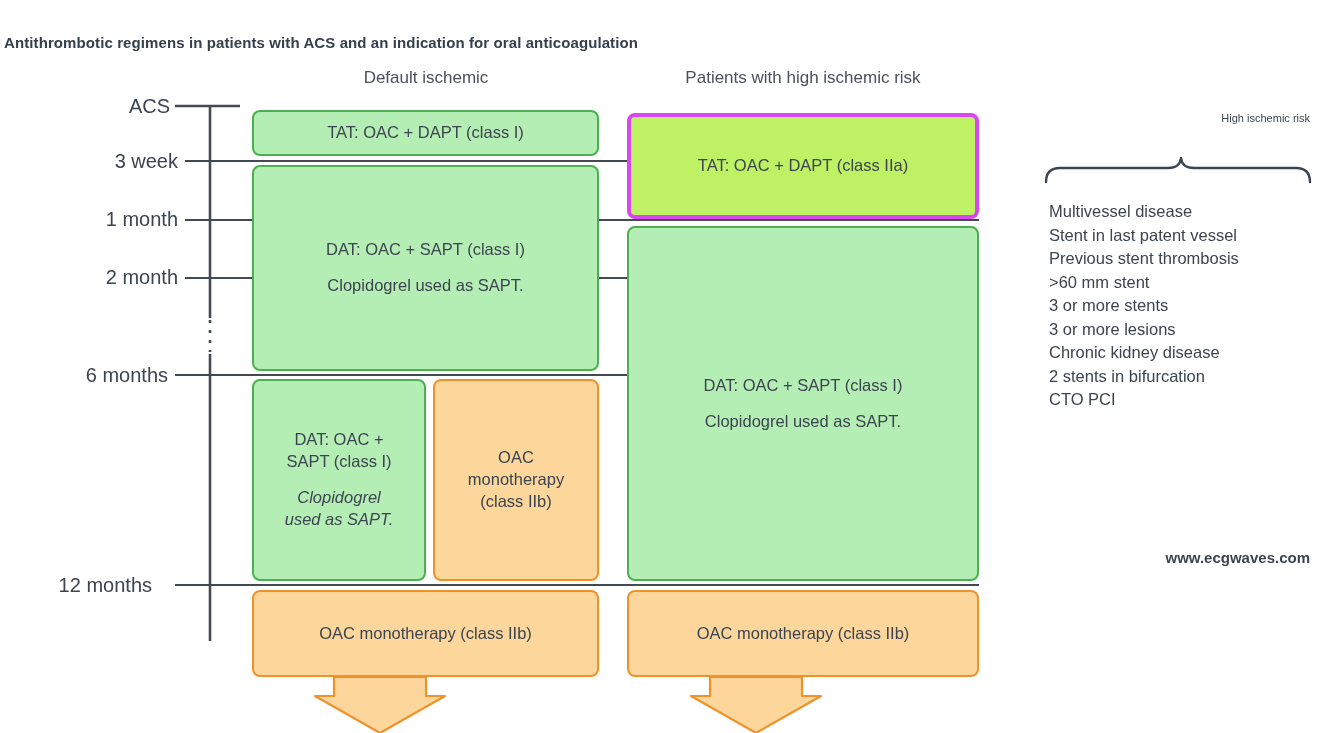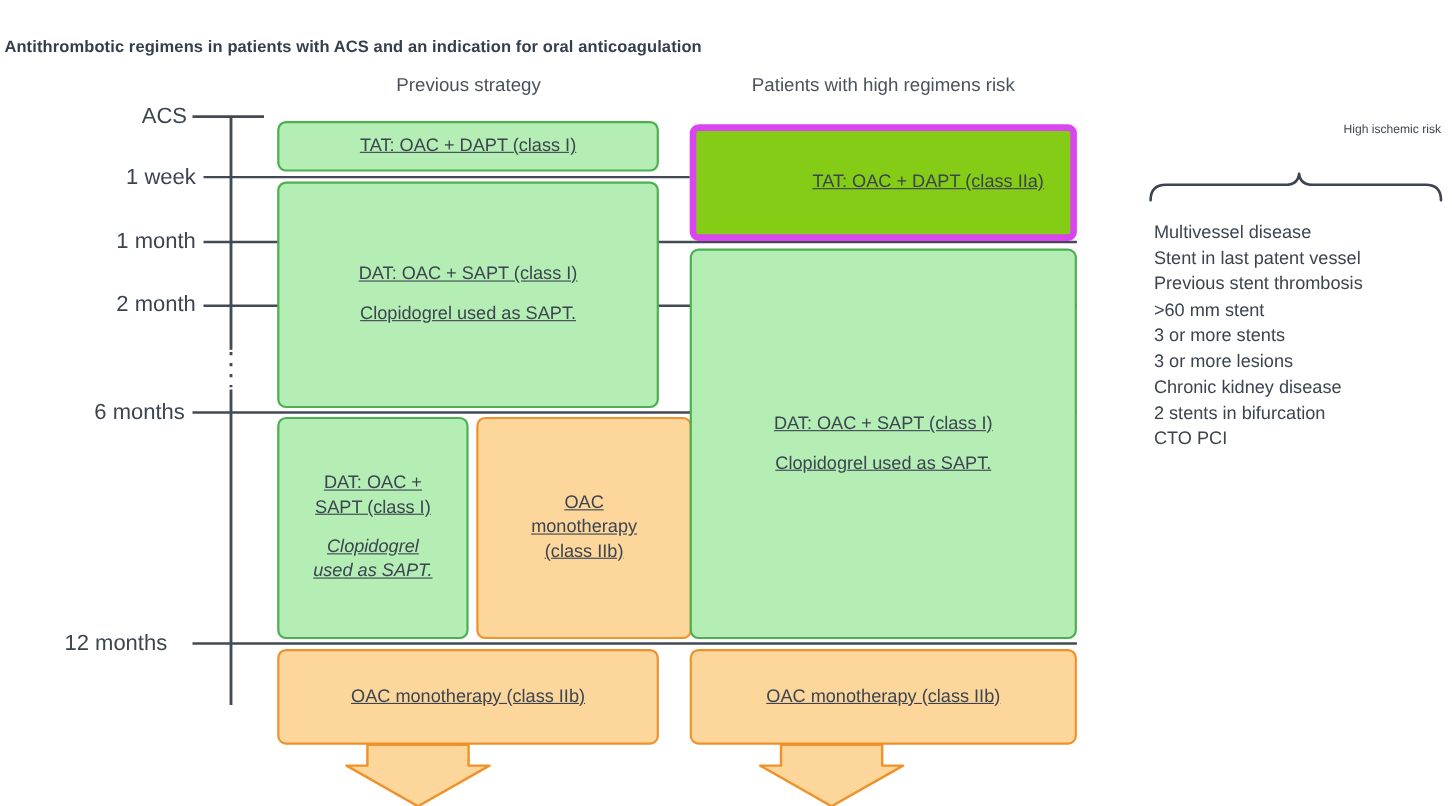--- a/index.html
+++ b/index.html
@@ -36,25 +36,24 @@
   svg.overlay{position:absolute;left:0;top:0;width:1320px;height:733px;pointer-events:none;}
 
   .box{
     border-radius:8px;
     display:flex;align-items:center;justify-content:center;
     flex-direction:column;
     text-align:center;
     font-size:16.5px;
     line-height:1.32;
     color:#3c4450;
-    padding:4px 24px;
-    text-decoration:underline;
+    padding:4px 8px;
   }
   .green{background:#b4eeb4;border:2px solid #4caf50;}
-  .yellow{background:#84cc16;border:6px solid #d946ef;align-items:flex-end;}
+  .yellow{background:#bef264;border:4px solid #d946ef;}
   .orange{background:#fcd69b;border:2px solid #f0922b;}
 
   .box .ln{display:block;}
   .box .gap{display:block;height:14px;}
   .box .ital{font-style:italic;display:block;}
 
   #risk-title{
     left:1044px;top:112px;width:266px;
     font-size:11px;text-align:right;color:#3c4450;white-space:nowrap;
   }
@@ -70,22 +69,22 @@
     font-size:15px;font-weight:bold;color:#3c4450;white-space:nowrap;
   }
 </style>
 </head>
 <body>
 
 <div id="canvas">
 
   <div class="abs" id="page-title">Antithrombotic regimens in patients with ACS and an indication for oral anticoagulation</div>
 
-  <div class="abs col-header" id="header-default">Previous strategy</div>
-  <div class="abs col-header" id="header-high">Patients with high regimens risk</div>
+  <div class="abs col-header" id="header-default">Default ischemic</div>
+  <div class="abs col-header" id="header-high">Patients with high ischemic risk</div>
 
   <svg class="overlay" viewBox="0 0 1320 733">
 
     <line x1="210" y1="106" x2="210" y2="318" stroke="#434a54" stroke-width="2.6"></line>
 
     <line x1="210" y1="320" x2="210" y2="352" stroke="#434a54" stroke-width="2.6" stroke-dasharray="3 7" stroke-linecap="butt"></line>
 
     <line x1="210" y1="354" x2="210" y2="641" stroke="#434a54" stroke-width="2.6"></line>
 
     <line x1="175" y1="106" x2="240" y2="106" stroke="#434a54" stroke-width="2.6"></line>
@@ -95,21 +94,21 @@
     <line x1="175" y1="375" x2="979" y2="375" stroke="#434a54" stroke-width="2.2"></line>
     <line x1="175" y1="585" x2="979" y2="585" stroke="#434a54" stroke-width="2.2"></line>
 
     <path d="M1046,182 Q1046,168 1060,168 L1168,168 Q1180,168 1181,158 Q1182,168 1194,168 L1296,168 Q1310,168 1310,182" fill="none" stroke="#3c4450" stroke-width="2.4" stroke-linecap="round" stroke-linejoin="round"></path>
 
     <path d="M381,677 L381,696 L362,696 L427,733 L492,696 L473,696 L473,677 Z" transform="translate(-47,0)" fill="#fcd69b" stroke="#f0922b" stroke-width="2.2" stroke-linejoin="round"></path>
     <path d="M381,677 L381,696 L362,696 L427,733 L492,696 L473,696 L473,677 Z" transform="translate(329,0)" fill="#fcd69b" stroke="#f0922b" stroke-width="2.2" stroke-linejoin="round"></path>
   </svg>
 
   <div class="abs axis-label" style="left:40px;top:95px;width:130px;">ACS</div>
-  <div class="abs axis-label" style="left:40px;top:150px;width:138px;">1 week</div>
+  <div class="abs axis-label" style="left:40px;top:150px;width:138px;">3 week</div>
   <div class="abs axis-label" style="left:40px;top:208px;width:138px;">1 month</div>
   <div class="abs axis-label" style="left:40px;top:266px;width:138px;">2 month</div>
   <div class="abs axis-label" style="left:30px;top:364px;width:138px;">6 months</div>
   <div class="abs axis-label" style="left:4px;top:574px;width:148px;">12 months</div>
 
   <div class="abs box green" style="left:252px;top:110px;width:347px;height:46px;">
     <span class="ln">TAT: OAC + DAPT (class I)</span>
   </div>
 
   <div class="abs box green" style="left:252px;top:165px;width:347px;height:206px;">
@@ -119,21 +118,21 @@
   </div>
 
   <div class="abs box green" style="left:252px;top:379px;width:174px;height:202px;">
     <span class="ln">DAT: OAC +</span>
     <span class="ln">SAPT (class I)</span>
     <span class="gap"></span>
     <span class="ital">Clopidogrel</span>
     <span class="ital">used as SAPT.</span>
   </div>
 
-  <div class="abs box orange" style="left:433px;top:379px;width:196px;height:202px;">
+  <div class="abs box orange" style="left:433px;top:379px;width:166px;height:202px;">
     <span class="ln">OAC</span>
     <span class="ln">monotherapy</span>
     <span class="ln">(class IIb)</span>
   </div>
 
   <div class="abs box orange" style="left:252px;top:590px;width:347px;height:87px;">
     <span class="ln">OAC monotherapy (class IIb)</span>
   </div>
 
   <div class="abs box yellow" style="left:627px;top:113px;width:352px;height:106px;">
@@ -157,14 +156,15 @@
     <div>Stent in last patent vessel</div>
     <div>Previous stent thrombosis</div>
     <div>&gt;60 mm stent</div>
     <div>3 or more stents</div>
     <div>3 or more lesions</div>
     <div>Chronic kidney disease</div>
     <div>2 stents in bifurcation</div>
     <div>CTO PCI</div>
   </div>
 
+  <div class="abs" id="watermark">www.ecgwaves.com</div>
 
 </div>
 
 </body></html>

